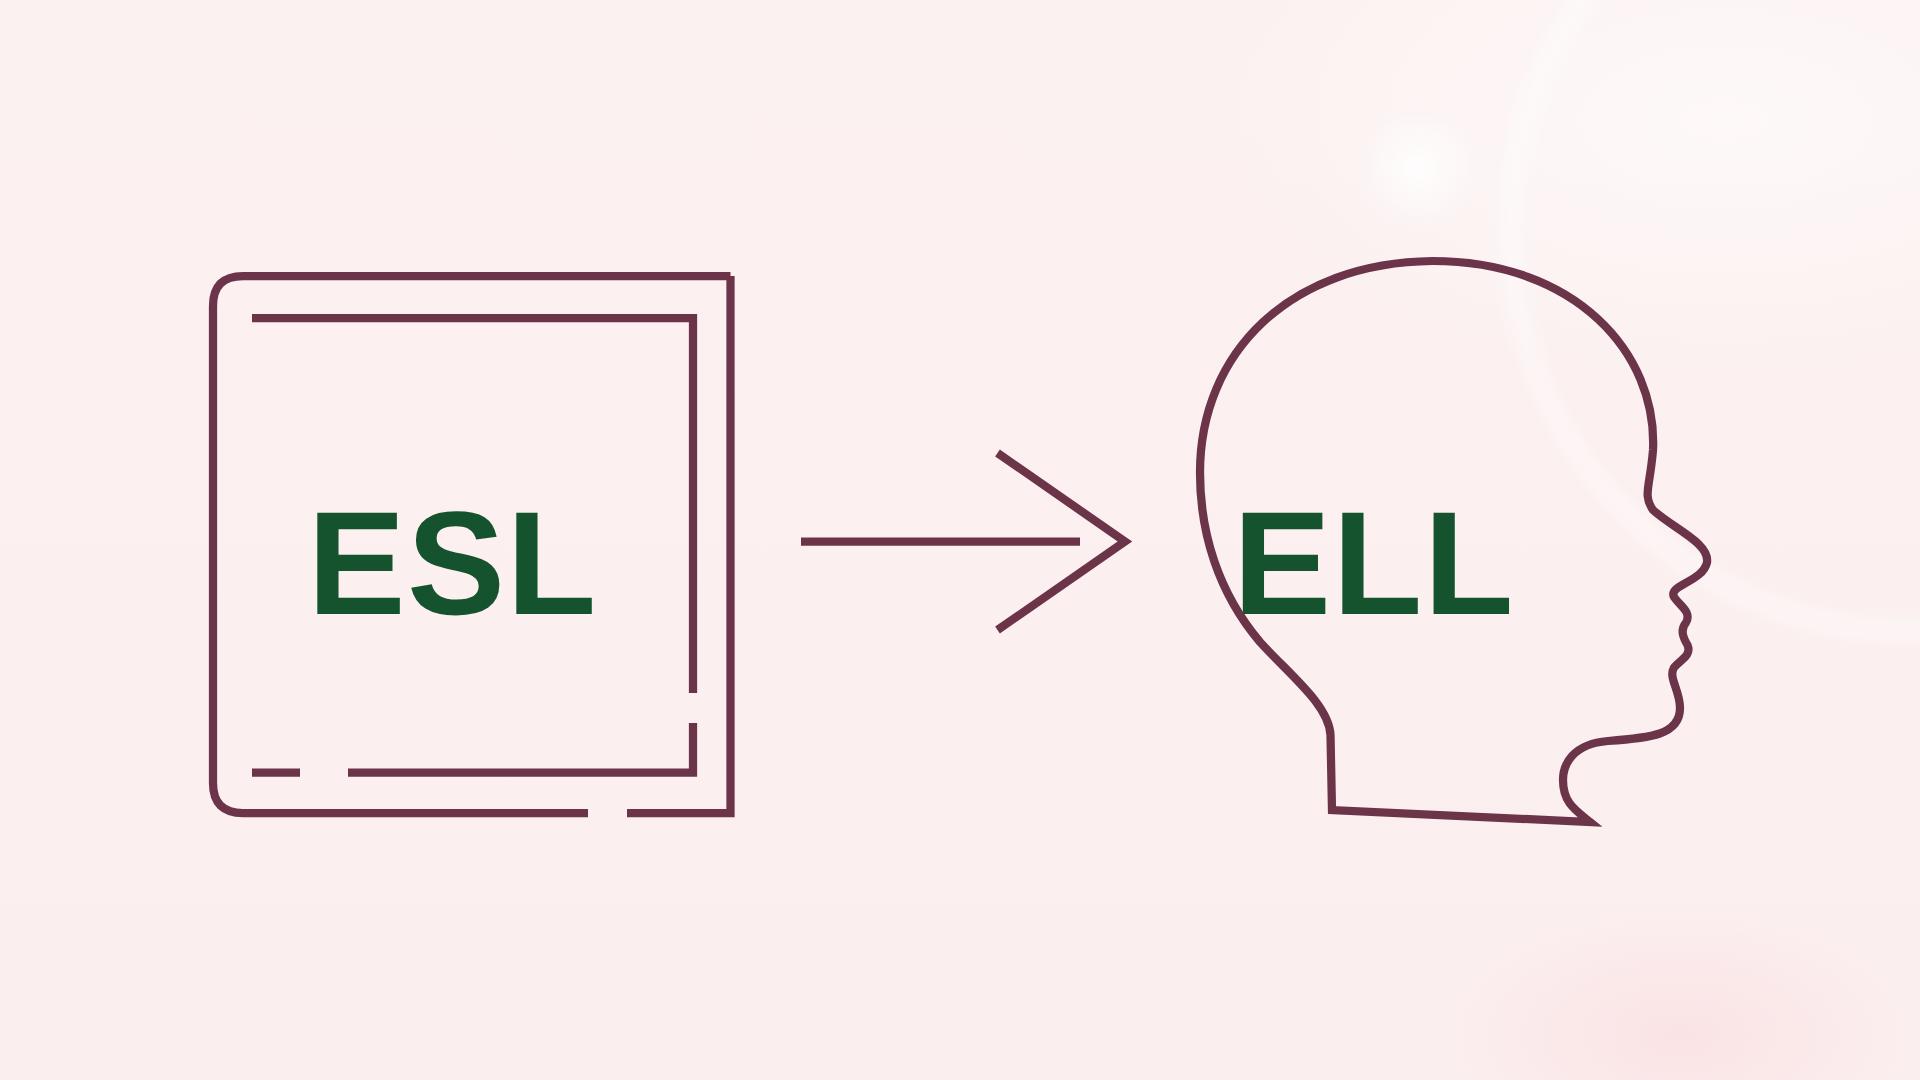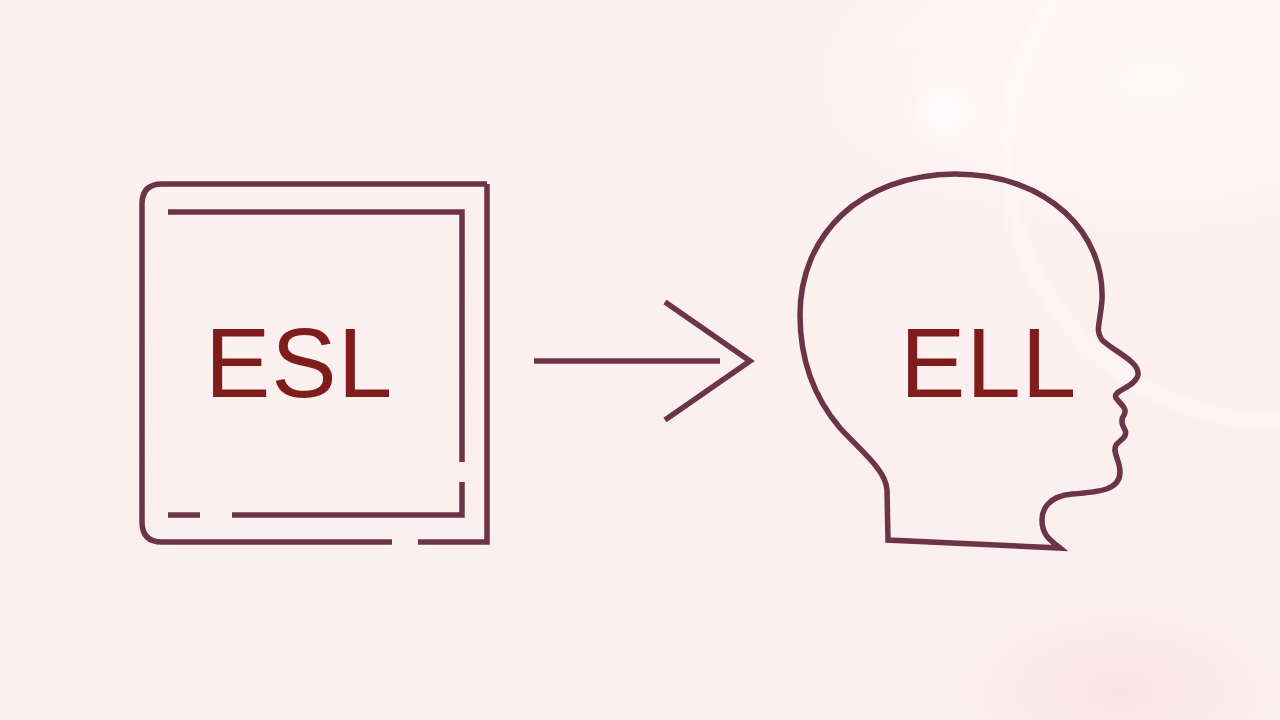--- a/index.html
+++ b/index.html
@@ -16,25 +16,25 @@
       radial-gradient(ellipse 220px 120px at 1120px 690px, rgba(250,222,225,0.7), rgba(250,222,225,0) 70%),
       linear-gradient(180deg, #fcf1f1 0%, #fbeeee 100%);
   }
   .bg-arc {
     position: absolute; left: 1000px; top: -120px; width: 520px; height: 520px;
     border-radius: 50%; border: 14px solid rgba(255,255,255,0.45);
     filter: blur(6px);
   }
   svg.art { position: absolute; left: 0; top: 0; }
   .label {
-    position: absolute; font-weight: 400; color: #7f1d1d;
-    font-size: 98px; line-height: 1; letter-spacing: 1px;
+    position: absolute; font-weight: 700; color: #14532d;
+    font-size: 98px; line-height: 1; letter-spacing: 1px; margin-top: 12px;
   }
   #esl { left: 205px; top: 314px; }
-  #ell { left: 900px; top: 314px; }
+  #ell { left: 822px; top: 314px; }
 </style>
 </head>
 <body>
 
 <div class="bg"></div>
 <div class="bg-arc"></div>
 
 <svg class="art" width="1280" height="720" viewBox="0 0 1280 720">
   <g fill="none" stroke="#6b3448" stroke-width="5.5" stroke-linecap="butt" stroke-linejoin="miter">
 

